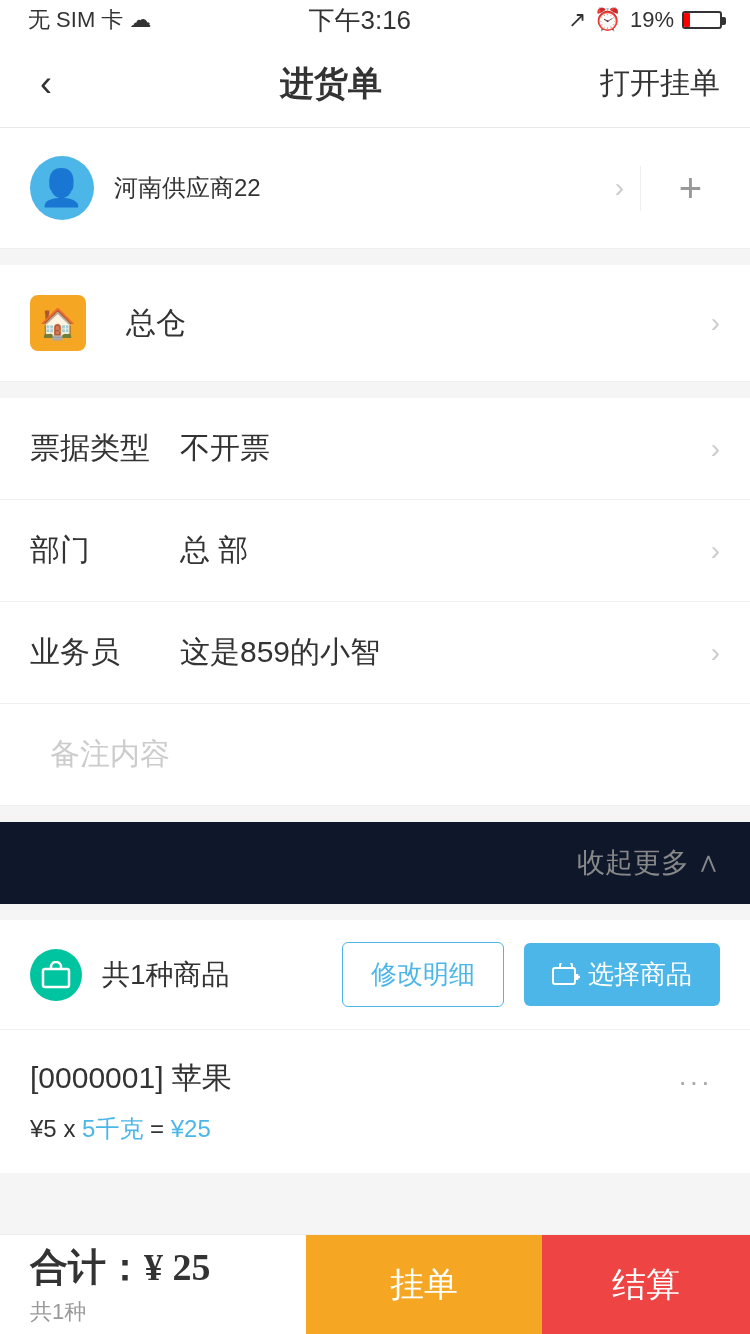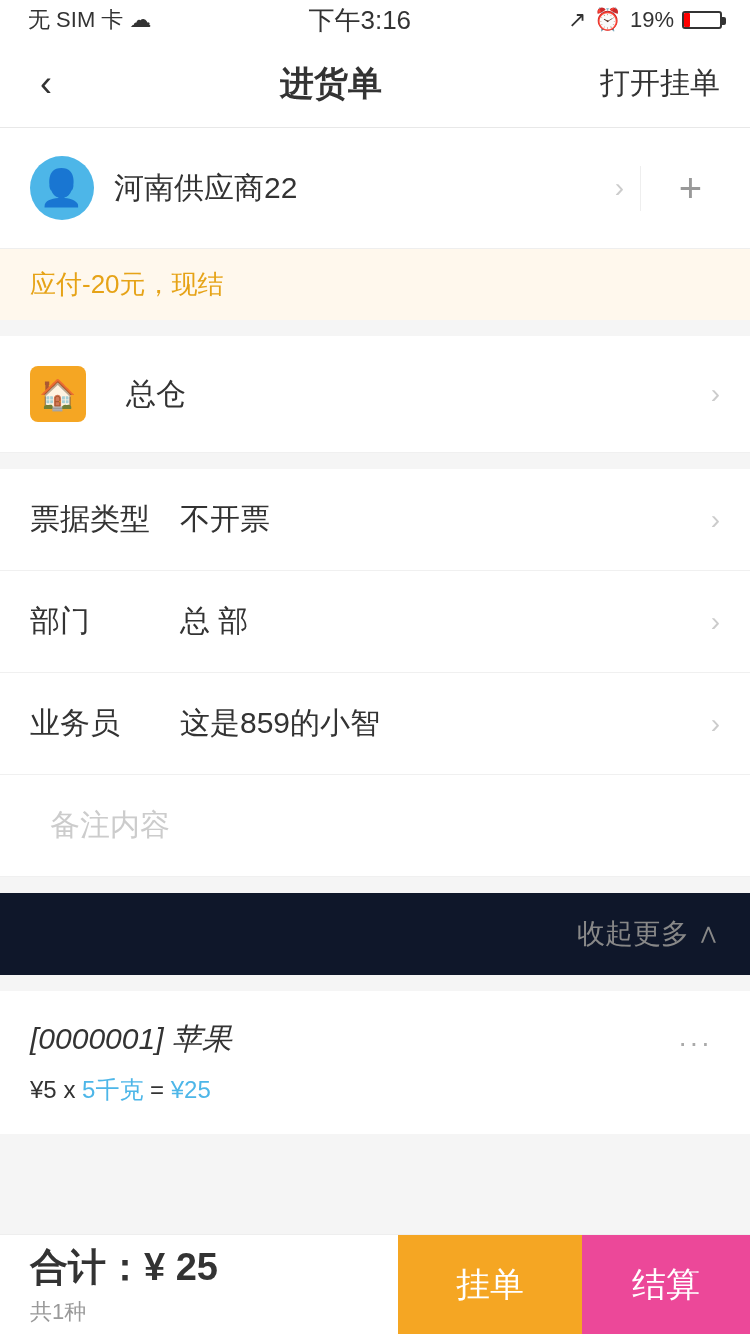--- a/index.html
+++ b/index.html
@@ -60,21 +60,21 @@
       padding: 28px 30px;
       background: #fff;
       border-bottom: 1px solid #eee;
     }
     .supplier-avatar {
       width: 64px; height: 64px; border-radius: 50%; background: #4db6e8;
       display: flex; align-items: center; justify-content: center;
       margin-right: 20px; flex-shrink: 0;
     }
     .avatar-icon { font-size: 36px; color: #fff; }
-    .supplier-name { flex: 1; font-size: 30px; color: #333; }
+    .supplier-name { flex: 1; font-size: 24px; color: #333; }
     .chevron { font-size: 28px; color: #ccc; margin-right: 0; }
     .supplier-add {
       width: 80px; display: flex; align-items: center; justify-content: center;
       border-left: 1px solid #eee; margin-left: 16px; padding-left: 20px;
       font-size: 40px; color: #999; cursor: pointer;
     }
 
     
     .notice-bar {
       background: #fff8ed;
@@ -166,21 +166,21 @@
       padding: 28px 30px;
       background: #fff;
       gap: 24px;
     }
     .product-thumb {
       width: 110px; height: 110px; border-radius: 8px; background: #f0f0f0;
       display: flex; align-items: center; justify-content: center;
       flex-shrink: 0; overflow: hidden;
     }
     .product-info { flex: 1; }
-    .product-name { font-size: 30px; color: #333; margin-bottom: 14px; font-style: italic; }
+    .product-name { font-size: 30px; color: #333; margin-bottom: 14px; }
     .product-price { font-size: 24px; color: #333; }
     .price-blue { color: #4db6e8; }
     .product-more {
       font-size: 28px; color: #aaa; letter-spacing: 2px; cursor: pointer; padding: 8px;
     }
 
     
     .total-bar {
       position: fixed;
       bottom: 0;
@@ -189,30 +189,30 @@
       height: 100px;
       background: #fff;
       display: flex;
       align-items: center;
       border-top: 1px solid #eee;
     }
     .total-info {
       flex: 1;
       padding: 0 30px;
     }
-    .total-main { font-size: 30px; color: #333; font-weight: 500; }
+    .total-main { font-size: 30px; color: #333; font-weight: 500; font-family: Liberation Serif, serif; }
     .total-main span { font-size: 38px; font-weight: 700; }
     .total-sub { font-size: 22px; color: #999; margin-top: 4px; }
     .btn-pending {
-      width: 184px; height: 100px; background: #f5a623; color: #fff;
+      width: 236px; height: 100px; background: #f5a623; color: #fff;
       font-size: 34px; display: flex; align-items: center; justify-content: center;
       cursor: pointer; border: none; flex-shrink: 0;
     }
     .btn-checkout {
-      width: 168px; height: 100px; background: #ec4899; color: #fff;
+      width: 208px; height: 100px; background: #ef4444; color: #fff;
       font-size: 34px; display: flex; align-items: center; justify-content: center;
       cursor: pointer; border: none; flex-shrink: 0;
     }
 
     
     .bottom-spacer { height: 100px; }
   </style>
 </head>
 <body>
 
@@ -239,21 +239,20 @@
 
 <div class="section">
   <div class="supplier-row">
     <div class="supplier-avatar">
       <span class="avatar-icon">👤</span>
     </div>
     <div class="supplier-name">河南供应商22</div>
     <span class="chevron">›</span>
     <div class="supplier-add">+</div>
   </div>
-  <div class="notice-bar">应付-20元，现结</div>
 </div>
 
 <div class="section">
   <div class="row-item">
     <div class="warehouse-icon">🏠</div>
     <div class="row-value">总仓</div>
     <span class="chevron">›</span>
   </div>
 </div>
 
@@ -279,20 +278,39 @@
 
   <div class="row-item">
     <div class="row-value placeholder">备注内容</div>
   </div>
 </div>
 
 <div class="collapse-row">收起更多 ∧</div>
 
 <div class="section" style="margin-top:16px;">
 
+  <div class="product-header">
+    <div class="product-count-icon">
+      <svg width="30" height="28" viewBox="0 0 30 28" fill="none">
+        <rect x="2" y="8" width="26" height="18" rx="2" stroke="white" stroke-width="2.5" fill="none"></rect>
+        <path d="M10 8V6a5 5 0 0110 0v2" stroke="white" stroke-width="2.5" fill="none"></path>
+      </svg>
+    </div>
+    <div class="product-count-text">共1种商品</div>
+    <button class="btn-modify">修改明细</button>
+    <button class="btn-select">
+      <svg width="28" height="24" viewBox="0 0 28 24" fill="none">
+        <rect x="1" y="5" width="22" height="16" rx="2" stroke="white" stroke-width="2" fill="none"></rect>
+        <path d="M8 5V3a6 6 0 0112 0v2" stroke="white" stroke-width="2" fill="none"></path>
+        <line x1="22" y1="14" x2="28" y2="14" stroke="white" stroke-width="2.5"></line>
+        <line x1="25" y1="11" x2="25" y2="17" stroke="white" stroke-width="2.5"></line>
+      </svg>
+      <span>选择商品</span>
+    </button>
+  </div>
 
   <div class="product-item">
     <div class="product-info">
       <div class="product-name">
         <span>[0000001]</span>
         <span>苹果</span>
       </div>
       <div class="product-price">
         <span>¥5</span>
         <span> x </span>

